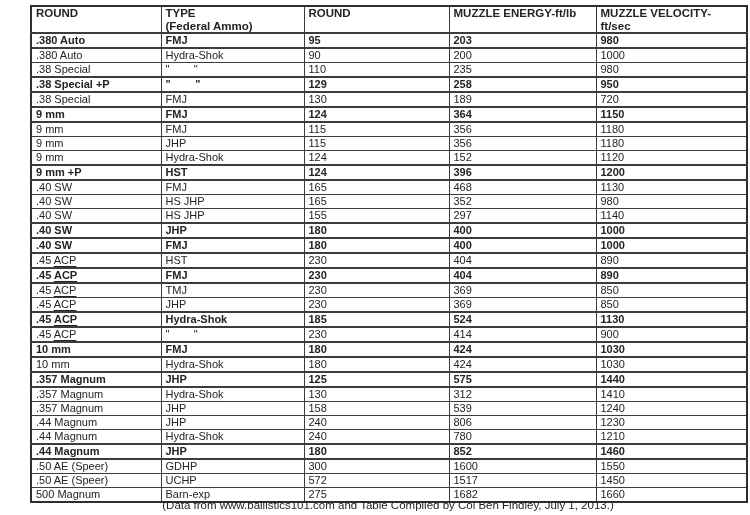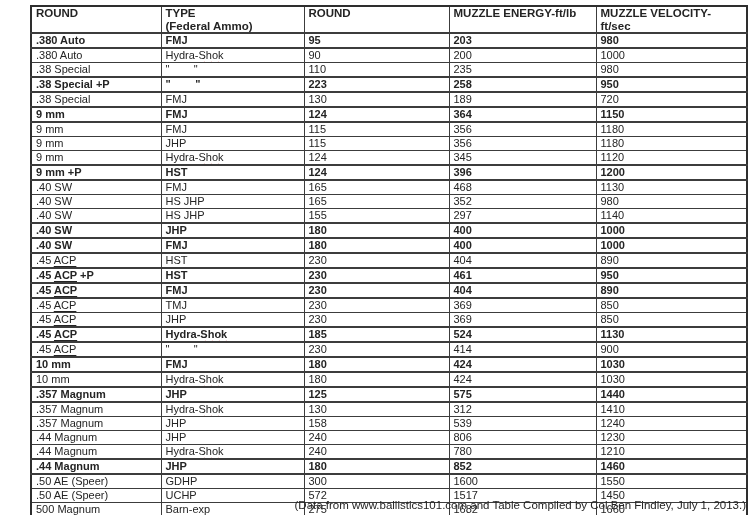--- a/index.html
+++ b/index.html
@@ -54,21 +54,21 @@
     text-decoration-color: #cc4040;
     text-decoration-thickness: 1px;
     text-underline-offset: 2px;
     margin-top: 25px;
   }
   .sq-light { text-decoration-color: #e0a4a4; text-decoration: underline; }
   .footer-note {
     position: absolute;
     left: 30px; top: 499px;
     width: 716px;
-    text-align: right;
+    text-align: center;
     font-size: 11.5px;
     color: #242424;
     white-space: nowrap;
   }
 </style>
 </head>
 <body>
 
 <div class="page">
 
@@ -122,21 +122,21 @@
         <tr>
           <td>.38 Special</td>
           <td>"&nbsp;&nbsp;&nbsp;&nbsp;&nbsp;&nbsp;&nbsp;&nbsp;"</td>
           <td>110</td>
           <td>235</td>
           <td>980</td>
         </tr>
         <tr class="bold">
           <td>.38 Special +P</td>
           <td>"&nbsp;&nbsp;&nbsp;&nbsp;&nbsp;&nbsp;&nbsp;&nbsp;"</td>
-          <td>223</td>
+          <td>129</td>
           <td>258</td>
           <td>950</td>
         </tr>
         <tr>
           <td>.38 Special</td>
           <td>FMJ</td>
           <td>130</td>
           <td>189</td>
           <td>720</td>
         </tr>
@@ -158,21 +158,21 @@
           <td>9 mm</td>
           <td>JHP</td>
           <td>115</td>
           <td>356</td>
           <td>1180</td>
         </tr>
         <tr>
           <td>9 mm</td>
           <td>Hydra-<span class="sq">Shok</span></td>
           <td>124</td>
-          <td>345</td>
+          <td>152</td>
           <td>1120</td>
         </tr>
         <tr class="bold">
           <td>9 mm +P</td>
           <td>HST</td>
           <td>124</td>
           <td>396</td>
           <td>1200</td>
         </tr>
         <tr>
@@ -211,27 +211,20 @@
           <td>1000</td>
         </tr>
         <tr>
           <td>.45 <span class="sq sq-light">ACP</span></td>
           <td>HST</td>
           <td>230</td>
           <td>404</td>
           <td>890</td>
         </tr>
         <tr class="bold">
-          <td>.45 <span class="sq sq-light">ACP</span> +P</td>
-          <td>HST</td>
-          <td>230</td>
-          <td>461</td>
-          <td>950</td>
-        </tr>
-        <tr class="bold">
           <td>.45 <span class="sq sq-light">ACP</span></td>
           <td>FMJ</td>
           <td>230</td>
           <td>404</td>
           <td>890</td>
         </tr>
         <tr>
           <td>.45 <span class="sq sq-light">ACP</span></td>
           <td>TMJ</td>
           <td>230</td>

